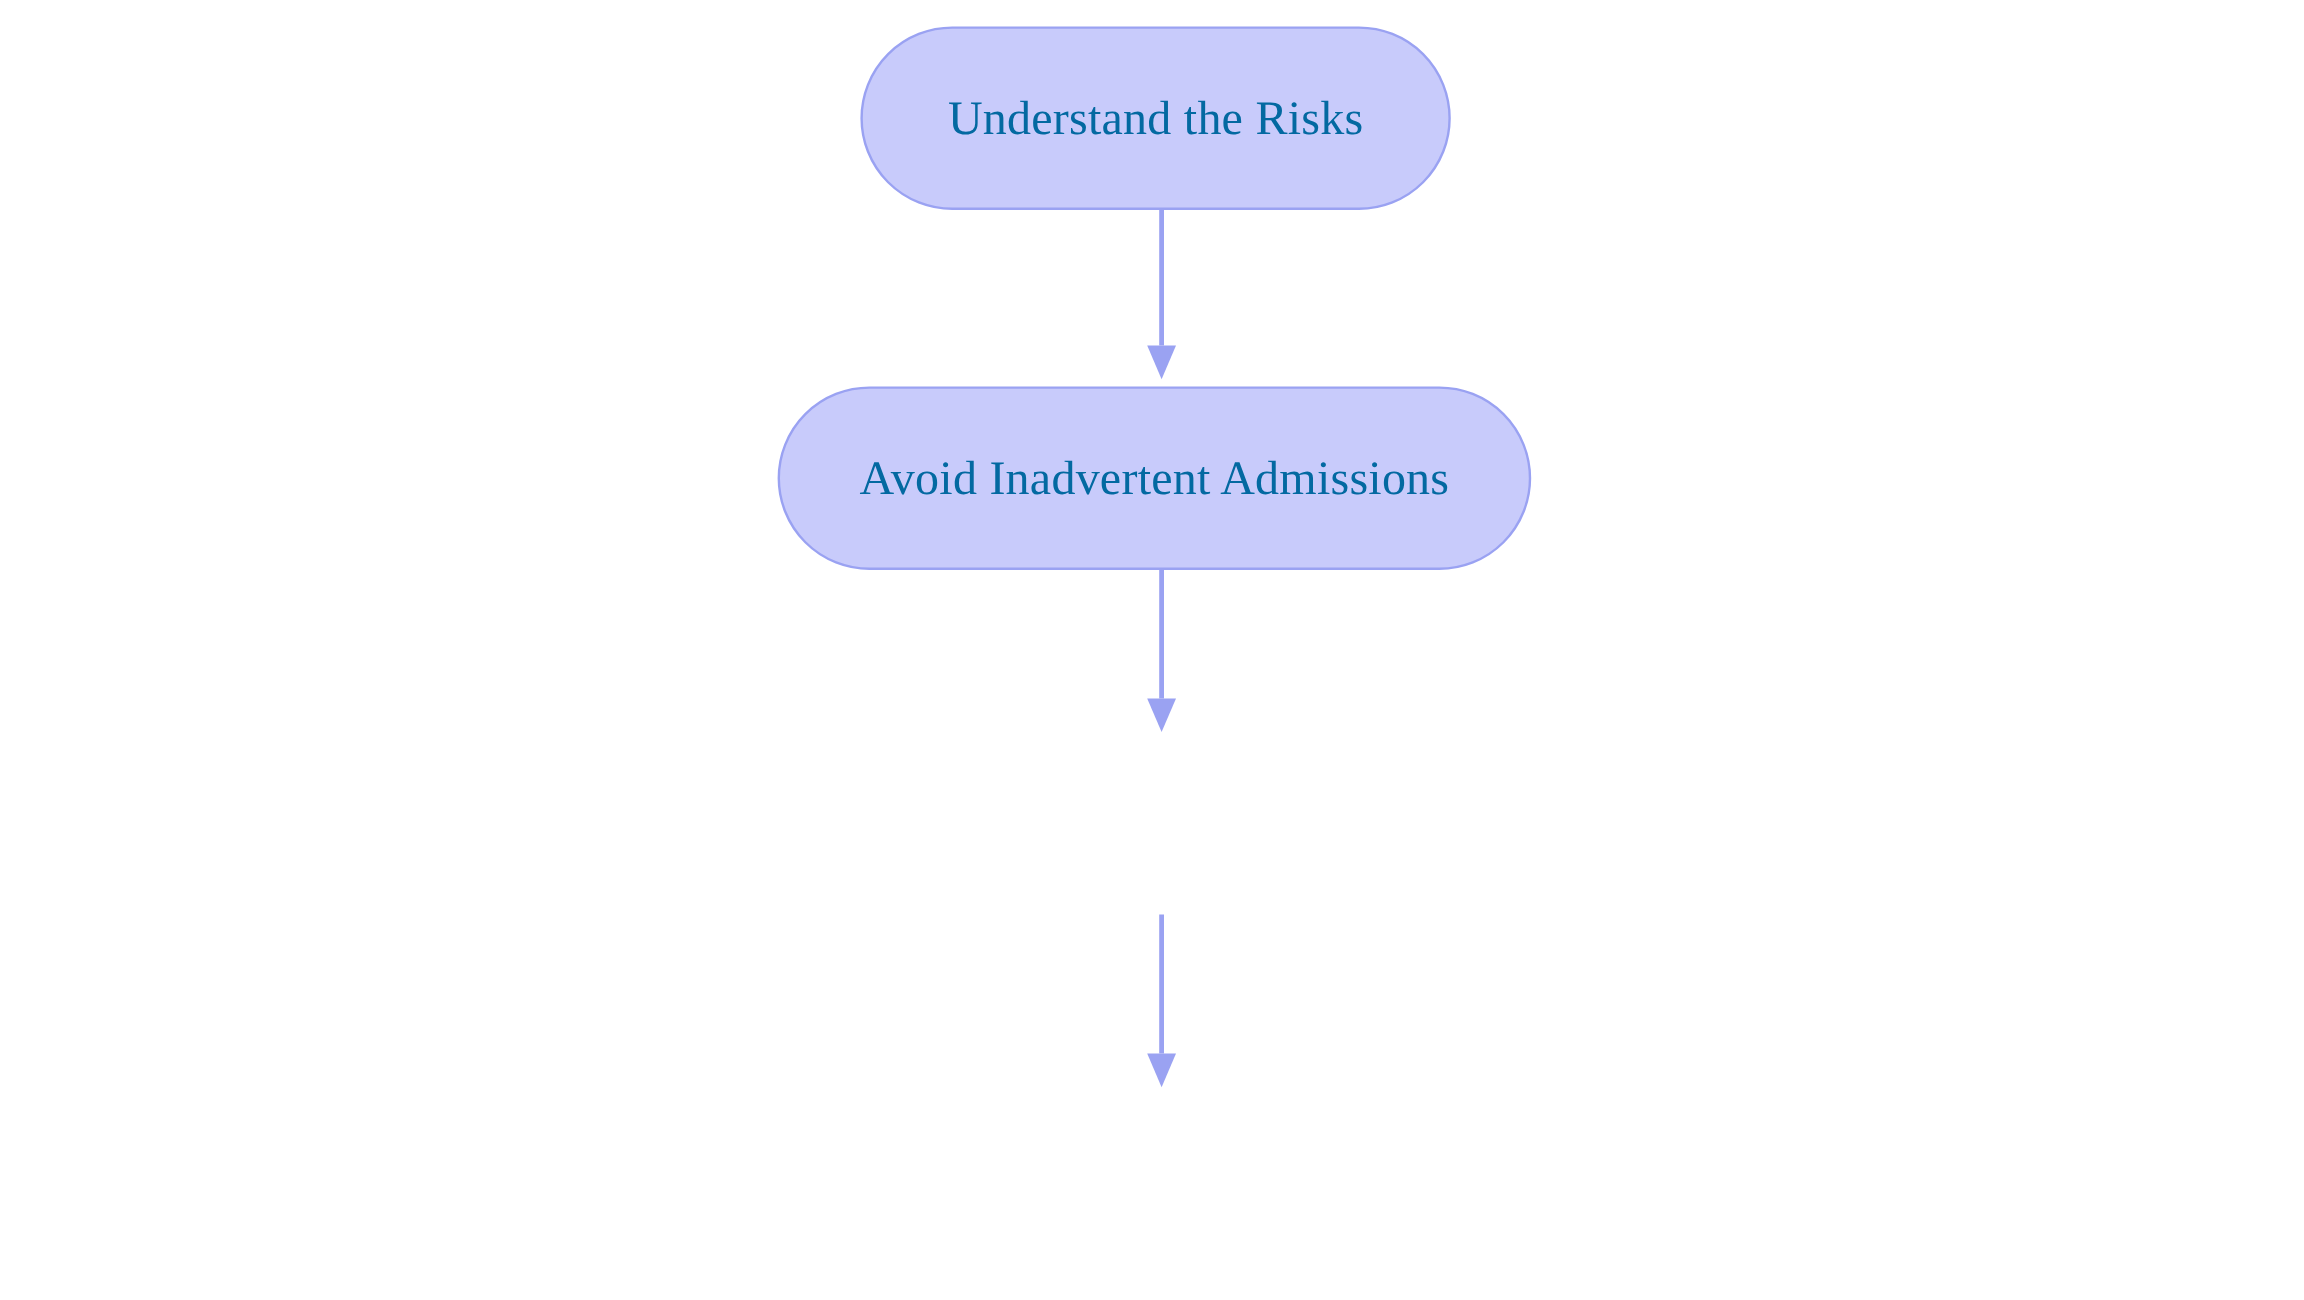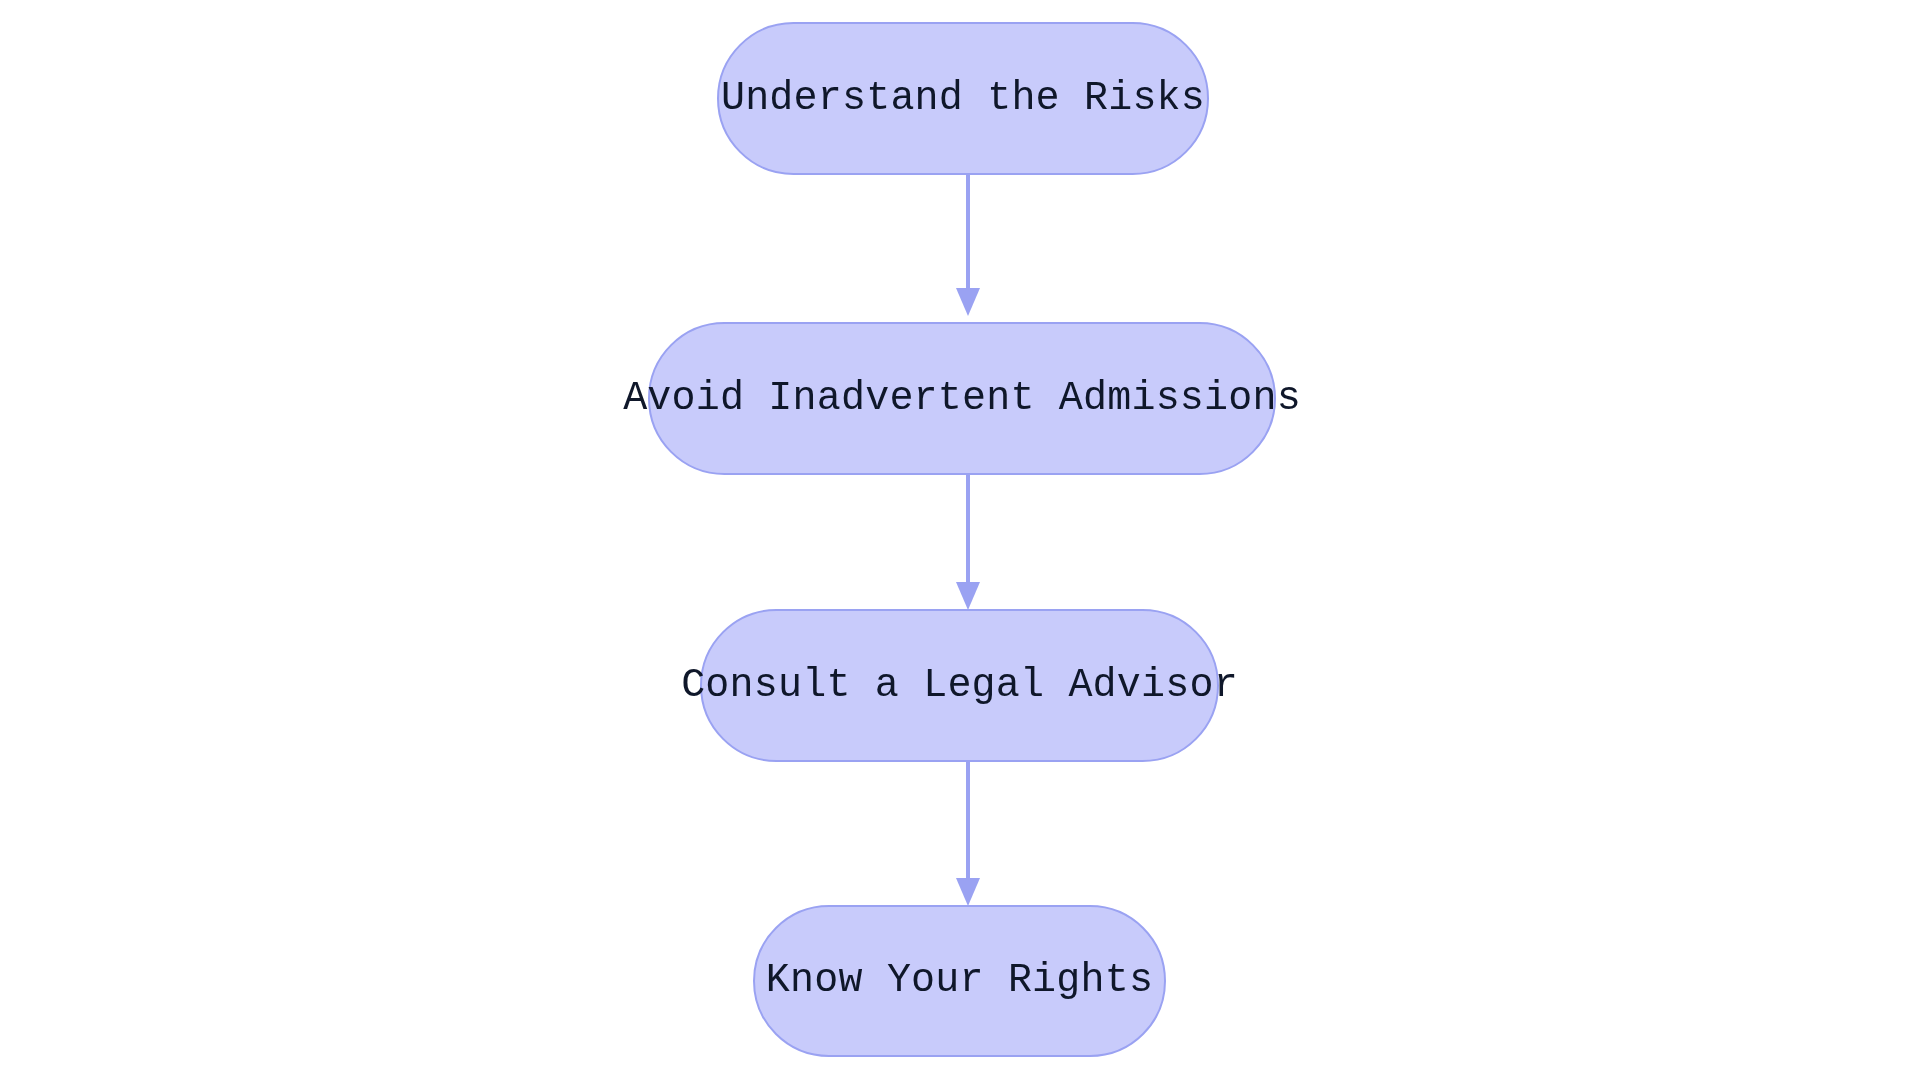--- a/index.html
+++ b/index.html
@@ -31,22 +31,22 @@
     position: absolute;
     box-sizing: border-box;
     display: flex;
     align-items: center;
     justify-content: center;
     background: #c8cbfb;
     border: 2px solid #9aa2f2;
     border-radius: 80px;
   }
   .node-label {
-    color: #0f172a;
-    font-family: Liberation Mono, monospace;
+    color: #0369a1;
+    font-family: Liberation Serif, serif;
     font-size: 40px;
     font-weight: 400;
     letter-spacing: 0.2px;
     line-height: 1.1;
     white-space: nowrap;
     text-align: center;
   }
   
   #node-0 { left: 717px;  top: 22px;   width: 492px; height: 153px; }
   #node-1 { left: 648px;  top: 322px;  width: 628px; height: 153px; }
@@ -77,21 +77,15 @@
   </svg>
 
   <div class="node-box" id="node-0">
     <span class="node-label">Understand the Risks</span>
   </div>
 
   <div class="node-box" id="node-1">
     <span class="node-label">Avoid Inadvertent Admissions</span>
   </div>
 
-  <div class="node-box" id="node-2">
-    <span class="node-label">Consult a Legal Advisor</span>
-  </div>
 
-  <div class="node-box" id="node-3">
-    <span class="node-label">Know Your Rights</span>
-  </div>
 
 </div>
 
 </body></html>

